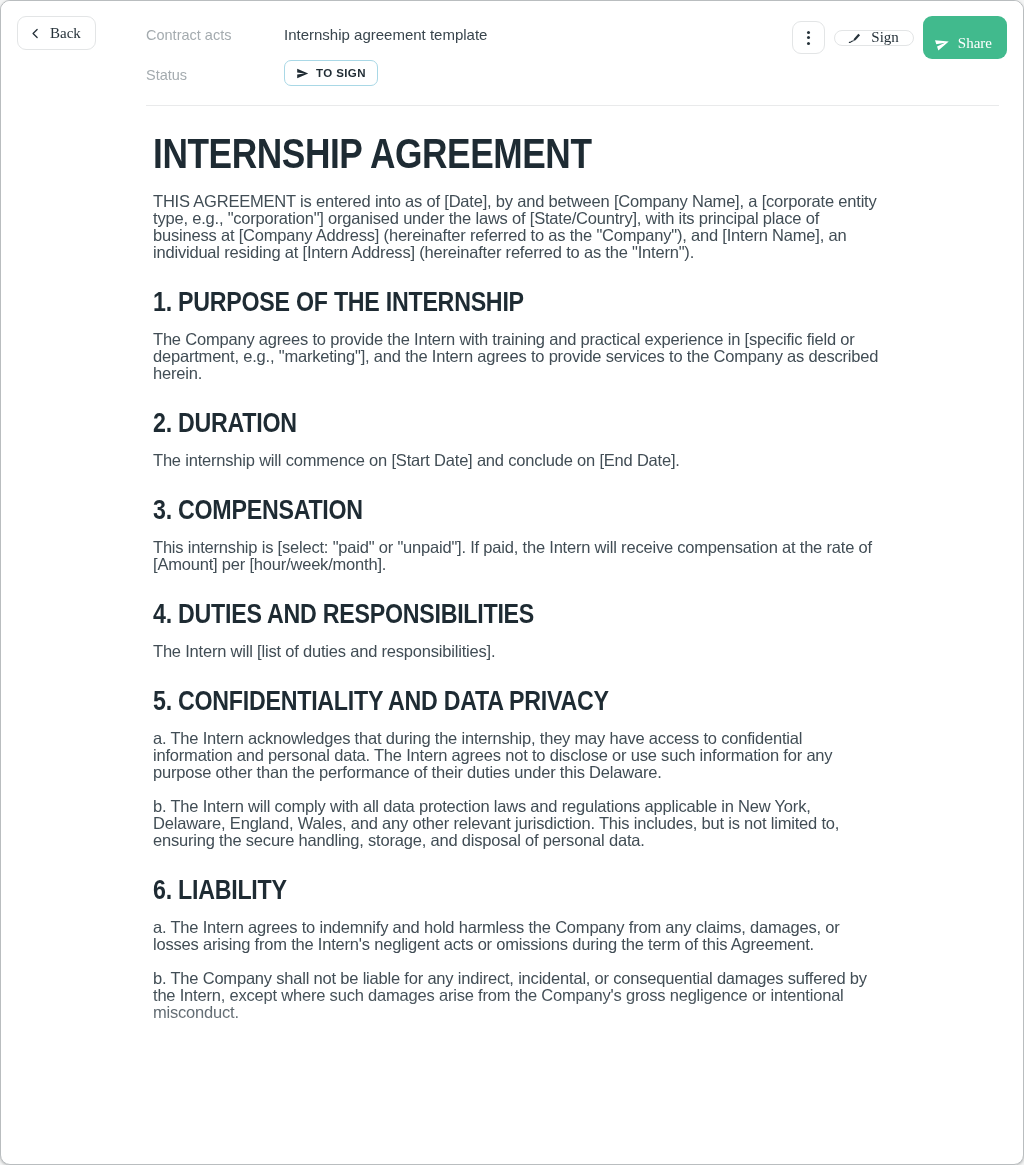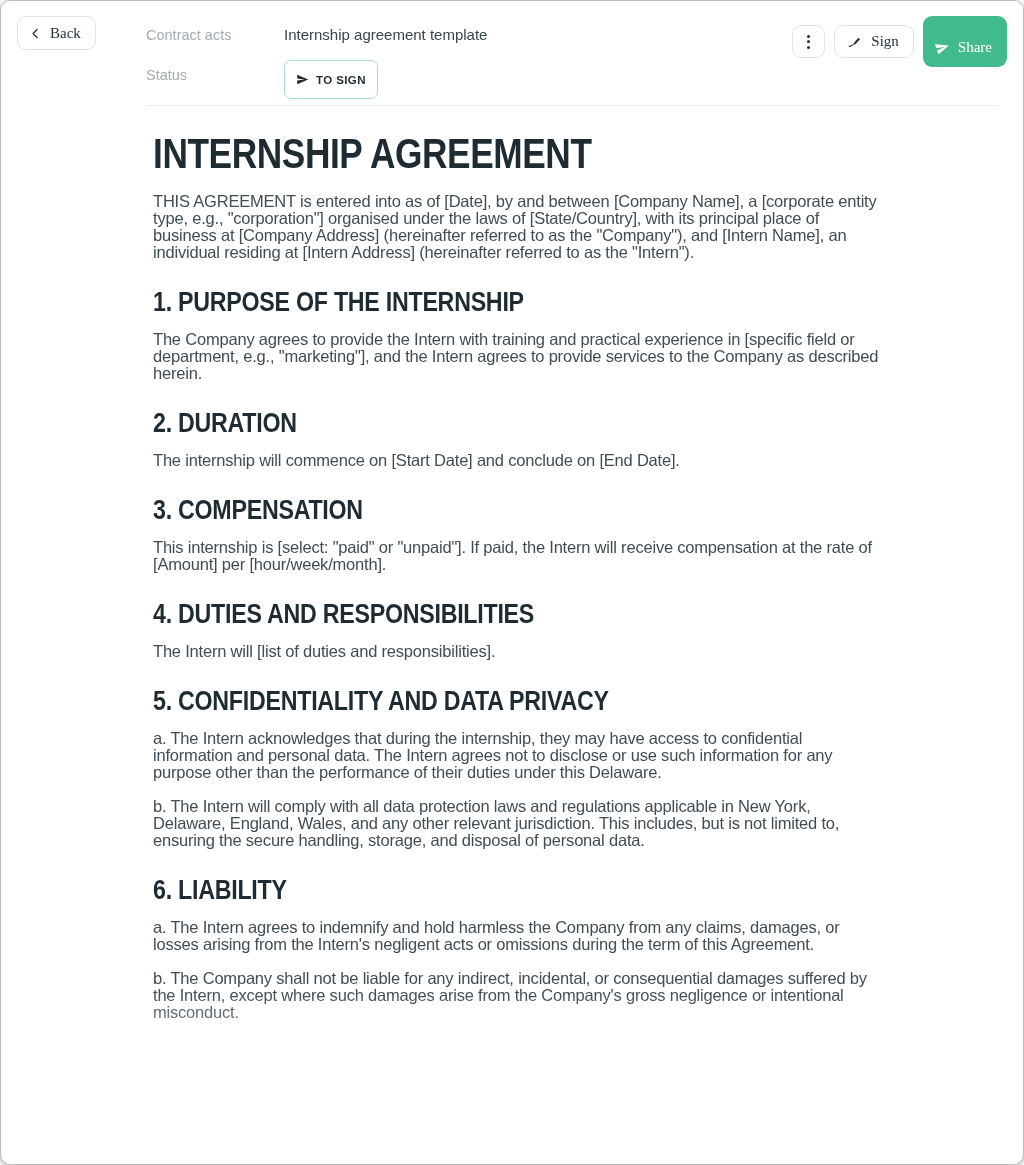--- a/index.html
+++ b/index.html
@@ -40,50 +40,50 @@
   .meta-label.row1 { top: 24px; }
   .meta-label.row2 { top: 64px; }
 
   .contract-title {
     position: absolute; left: 283px; top: 24px;
     font-size: 15px; color: #39454d; line-height: 20px; text-align: center;
   }
 
   .status-badge {
     position: absolute; left: 283px; top: 59px;
-    height: 39px; padding: 0 11px;
+    height: 26px; padding: 0 11px;
     display: inline-flex; align-items: center; gap: 7px;
     background: #fff; border: 1px solid #a9d8e6; border-radius: 7px;
     font-size: 11.5px; font-weight: bold; letter-spacing: .4px;
     color: #1f2b33; cursor: default;
   }
   .status-badge svg { width: 13px; height: 13px; color: #1f2b33; }
 
   .header-actions {
     position: absolute; right: 16px; top: 15px;
     display: flex; align-items: center; gap: 9px;
   }
   .icon-btn {
     width: 33px; height: 33px;
     display: inline-flex; align-items: center; justify-content: center; flex-direction: column; gap: 2.5px;
     background: #fff; border: 1px solid #e3e5e6; border-radius: 9px; cursor: pointer;
   }
   .icon-btn .dot { width: 3px; height: 3px; border-radius: 50%; background: #26323a; }
 
   .sign-btn {
-    height: 33px; padding: 0 14px 0 12px;
+    height: 16px; padding: 0 14px 0 12px;
     display: inline-flex; align-items: center; gap: 8px;
     background: #fff; border: 1px solid #e3e5e6; border-radius: 9px;
     font-family: "Liberation Serif", serif;
     font-size: 15px; color: #26323a; cursor: pointer;
   }
   .sign-btn svg { width: 16px; height: 16px; color: #26323a; }
 
   .share-btn {
-    height: 51px; padding: 12px 15px 0 12px;
+    height: 43px; padding: 12px 15px 0 12px;
     display: inline-flex; align-items: center; gap: 8px;
     border: none; border-radius: 9px;
     background: #41ba8d;
     font-family: "Liberation Serif", serif;
     font-size: 15px; color: #ffffff; cursor: pointer;
   }
   .share-btn svg { width: 15px; height: 15px; color: #ffffff; }
 
   .header-divider {
     position: absolute; top: 104px; left: 145px; right: 24px;

